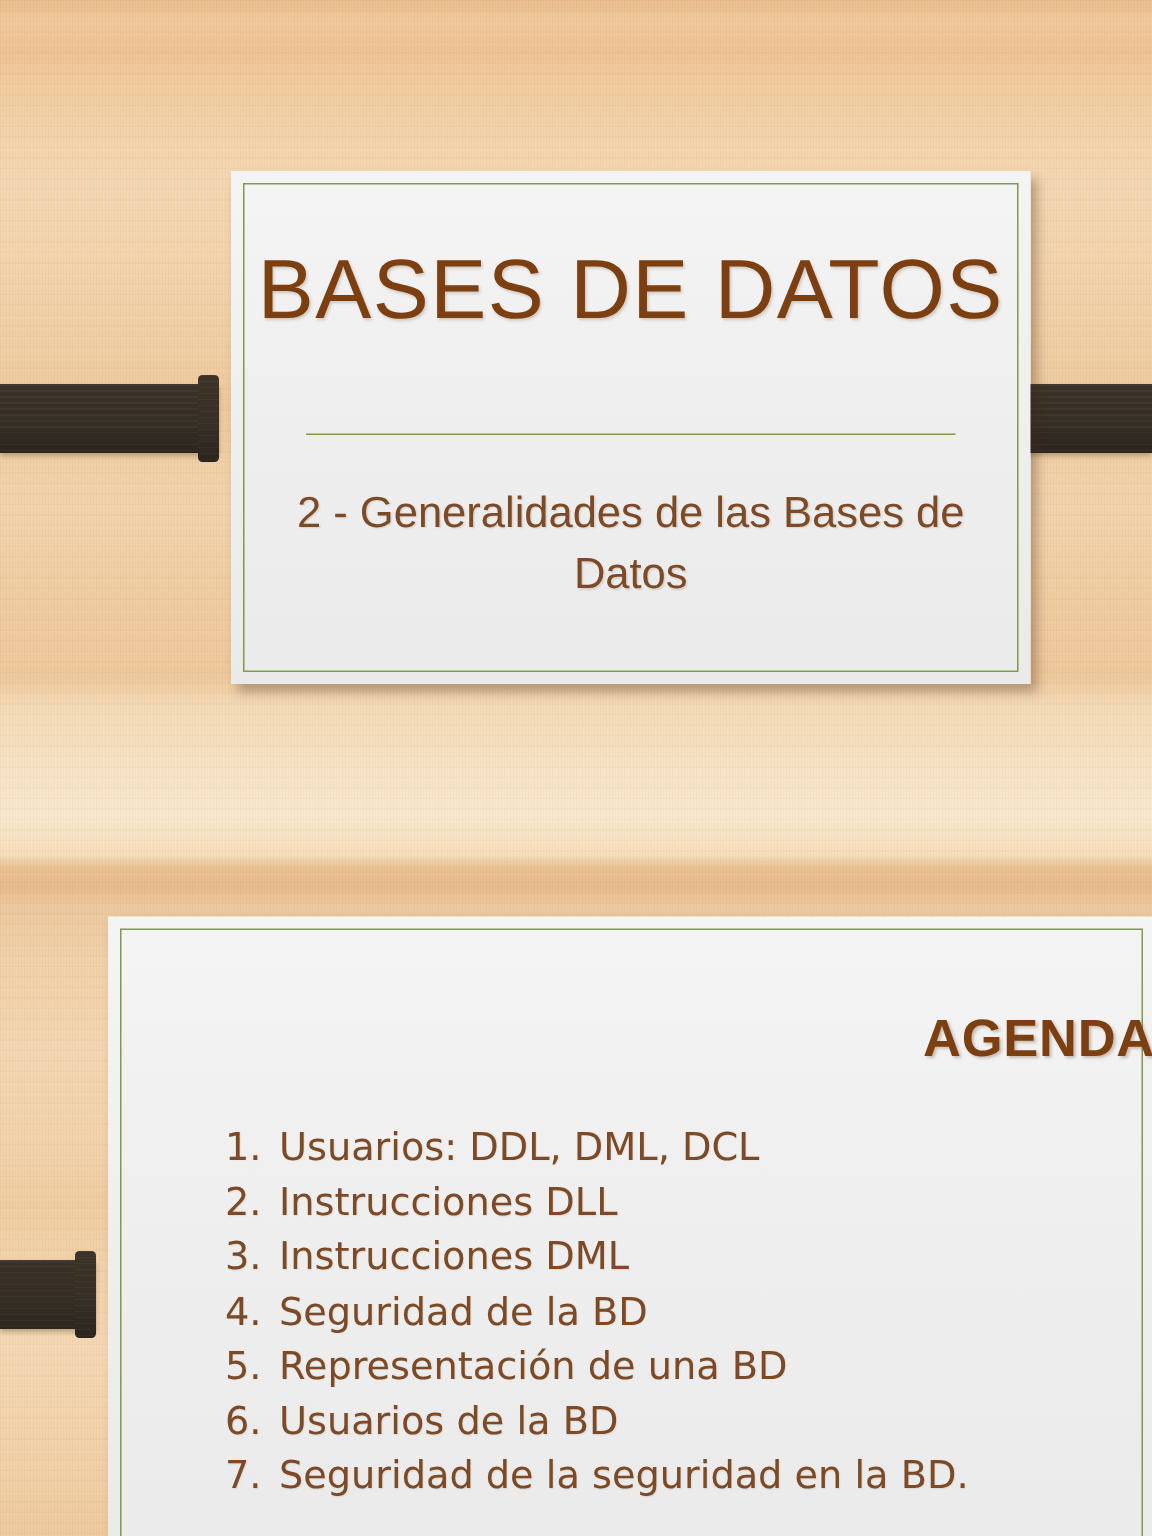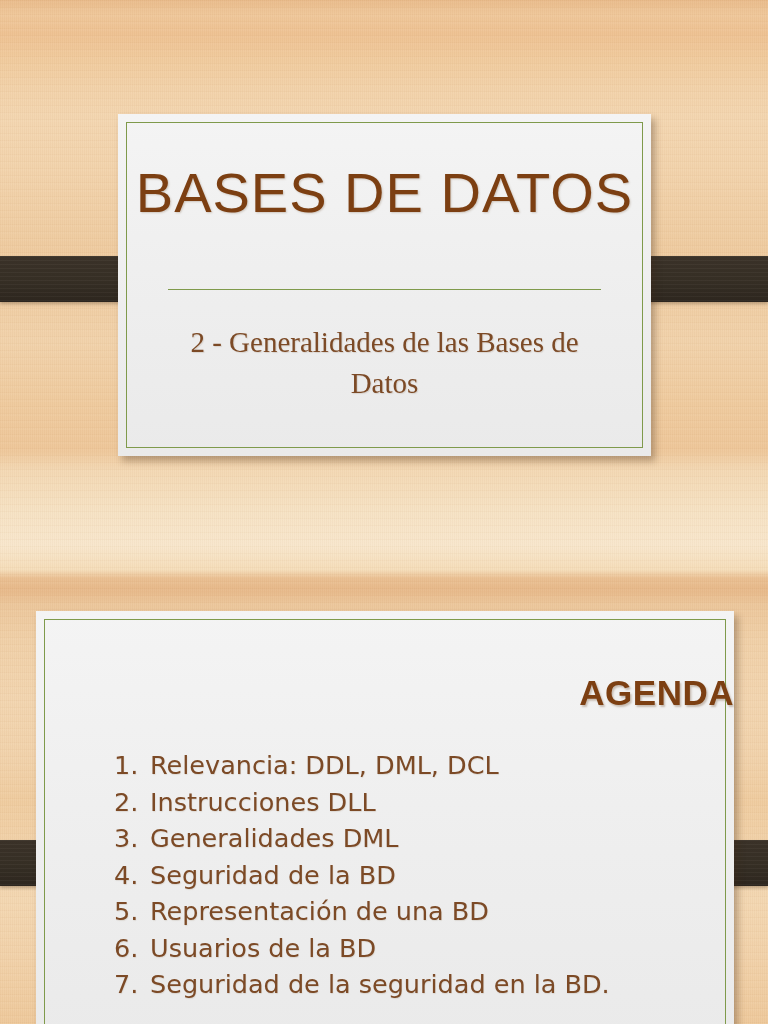--- a/index.html
+++ b/index.html
@@ -82,20 +82,21 @@
       rgba(255,255,255,0.020) 2px
     );
   }
 
   
   .slide-card {
     position: absolute;
     background: linear-gradient(to bottom, #f4f4f4 0%, #efefef 45%, #eaeaea 100%);
     box-shadow: 4px 5px 7px rgba(60,40,20,0.33);
     box-sizing: border-box;
+    margin-left: 36px;
   }
   .slide-inner-border {
     position: absolute;
     left: 8px; top: 8px; right: 8px; bottom: 8px;
     border: 1.5px solid #7f9a4b;
     box-sizing: border-box;
     pointer-events: none;
   }
 
   #slide-1 {
@@ -174,21 +175,21 @@
     top: 175px;
     height: 0;
     border-top: 1.5px solid #7f9a4b;
   }
   #slide1-subtitle {
     position: absolute;
     left: 40px;
     right: 40px;
     top: 208px;
     text-align: center;
-    font-family: Liberation Serif, serif;
+    font-family: Liberation Sans, sans-serif;
     font-size: 29px;
     font-weight: 400;
     color: #7c4a26;
     line-height: 1.42;
     text-shadow: 1px 1px 1px rgba(130,100,70,0.18);
   }
 
   
   #slide2-heading {
     position: absolute;
@@ -264,29 +265,29 @@
 </div>
 
 <div class="slide-card" id="slide-2">
   <div class="slide-inner-border"></div>
 
   <div id="slide2-heading">AGENDA</div>
 
   <ol id="agenda-list">
       <li>
         <span class="num">1.</span>
-        <span class="txt">Relevancia: DDL, DML, DCL</span>
+        <span class="txt">Usuarios: DDL, DML, DCL</span>
       </li>
       <li>
         <span class="num">2.</span>
         <span class="txt">Instrucciones DLL</span>
       </li>
       <li>
         <span class="num">3.</span>
-        <span class="txt">Generalidades DML</span>
+        <span class="txt">Instrucciones DML</span>
       </li>
       <li>
         <span class="num">4.</span>
         <span class="txt">Seguridad de la BD</span>
       </li>
       <li>
         <span class="num">5.</span>
         <span class="txt">Representación de una BD</span>
       </li>
       <li>

